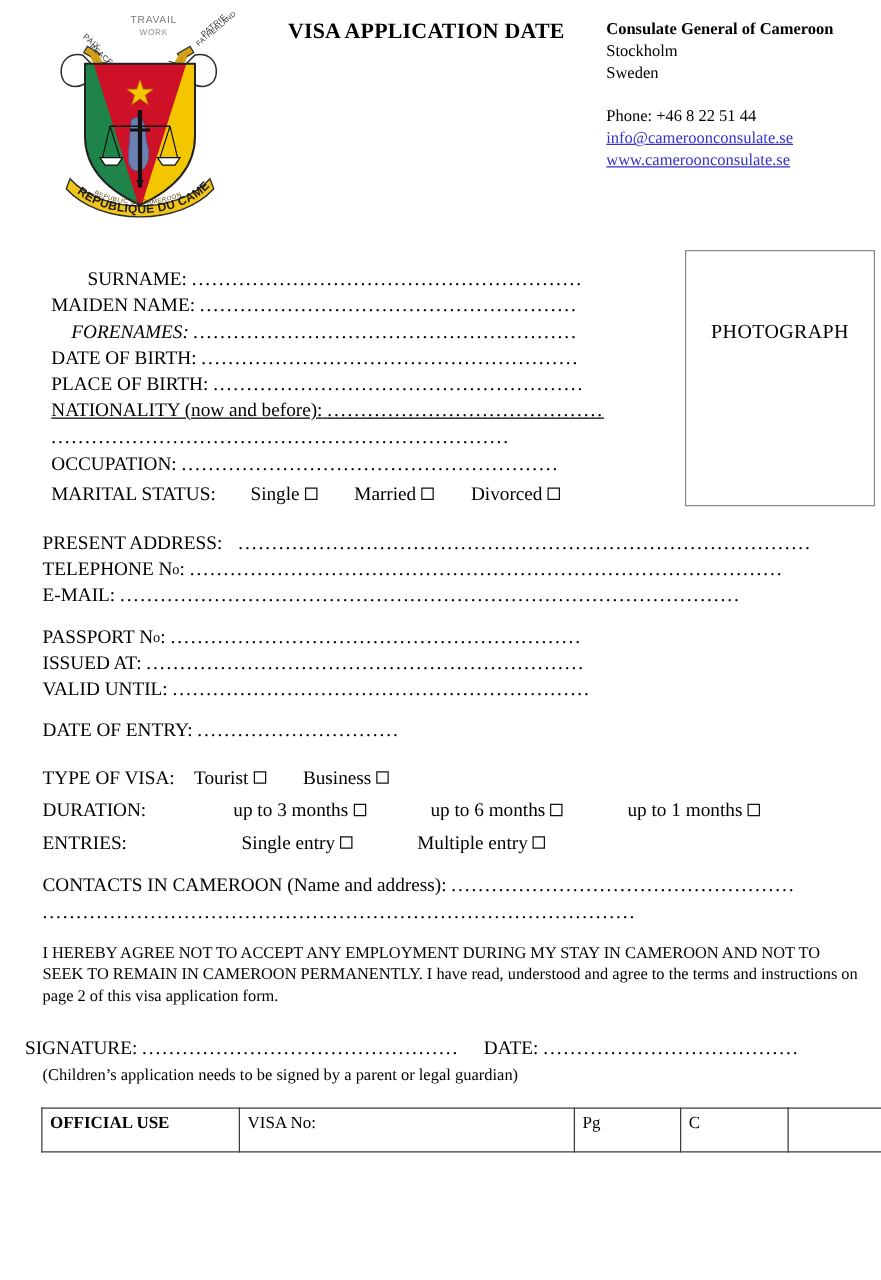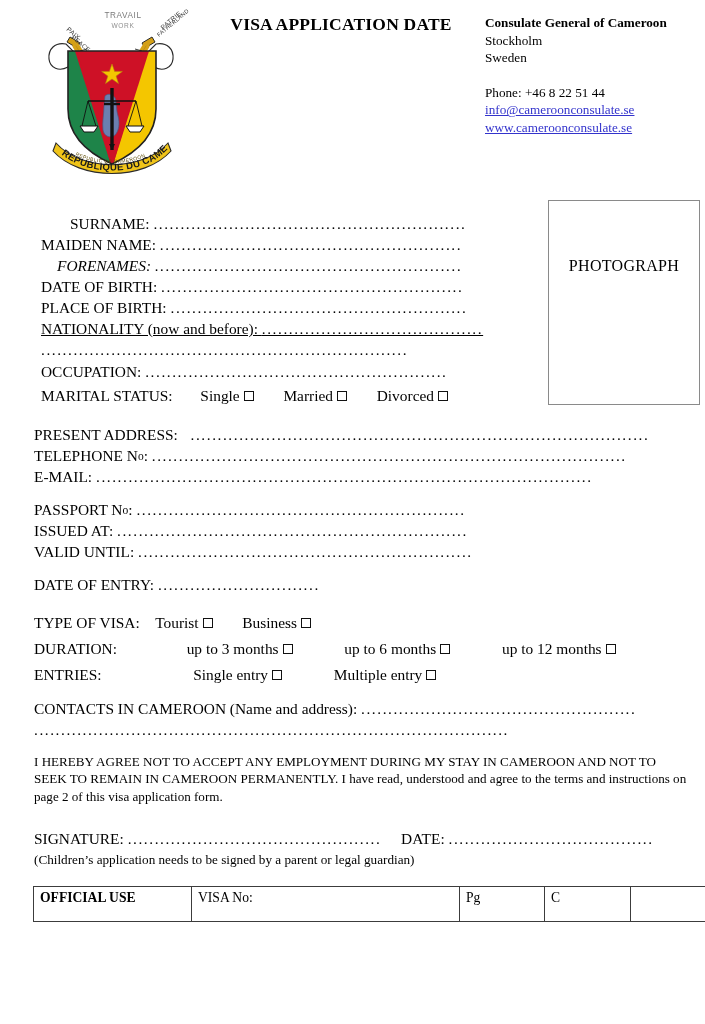--- a/index.html
+++ b/index.html
@@ -362,21 +362,21 @@
     <span>Business</span><span class="cb"></span>
   </div>
 
   <div class="fieldline" style="left:34px; top:638px;">
     <span class="label">DURATION:</span>
     <span style="display:inline-block;width:62px;"></span>
     <span>up to 3 months</span><span class="cb"></span>
     <span style="display:inline-block;width:44px;"></span>
     <span>up to 6 months</span><span class="cb"></span>
     <span style="display:inline-block;width:44px;"></span>
-    <span>up to 12 months</span><span class="cb"></span>
+    <span>up to 1 months</span><span class="cb"></span>
   </div>
 
   <div class="fieldline" style="left:34px; top:664px;">
     <span class="label">ENTRIES:</span>
     <span style="display:inline-block;width:84px;"></span>
     <span>Single entry</span><span class="cb"></span>
     <span style="display:inline-block;width:44px;"></span>
     <span>Multiple entry</span><span class="cb"></span>
   </div>
 
@@ -384,21 +384,21 @@
     <span class="label">CONTACTS IN CAMEROON (Name and address):</span>
     <span class="leader">...................................................</span>
   </div>
 
   <div class="fieldline" style="left:34px; top:719px;">
     <span class="leader">........................................................................................</span>
   </div>
 
   <div class="declaration">I HEREBY AGREE NOT TO ACCEPT ANY EMPLOYMENT DURING MY STAY IN CAMEROON AND NOT TO SEEK TO REMAIN IN CAMEROON PERMANENTLY. I have read, understood and agree to the terms and instructions on page 2 of this visa application form.</div>
 
-  <div class="fieldline" style="left:34px; top:828px;">
+  <div class="fieldline" style="left:20px; top:828px;">
     <span class="label">SIGNATURE:</span>
     <span class="leader">...............................................</span>
     <span style="display:inline-block;width:12px;"></span>
     <span class="label">DATE:</span>
     <span class="leader">......................................</span>
   </div>
 
   <div class="sig-note">(Children’s application needs to be signed by a parent or legal guardian)</div>
 
   <table class="official-table">

